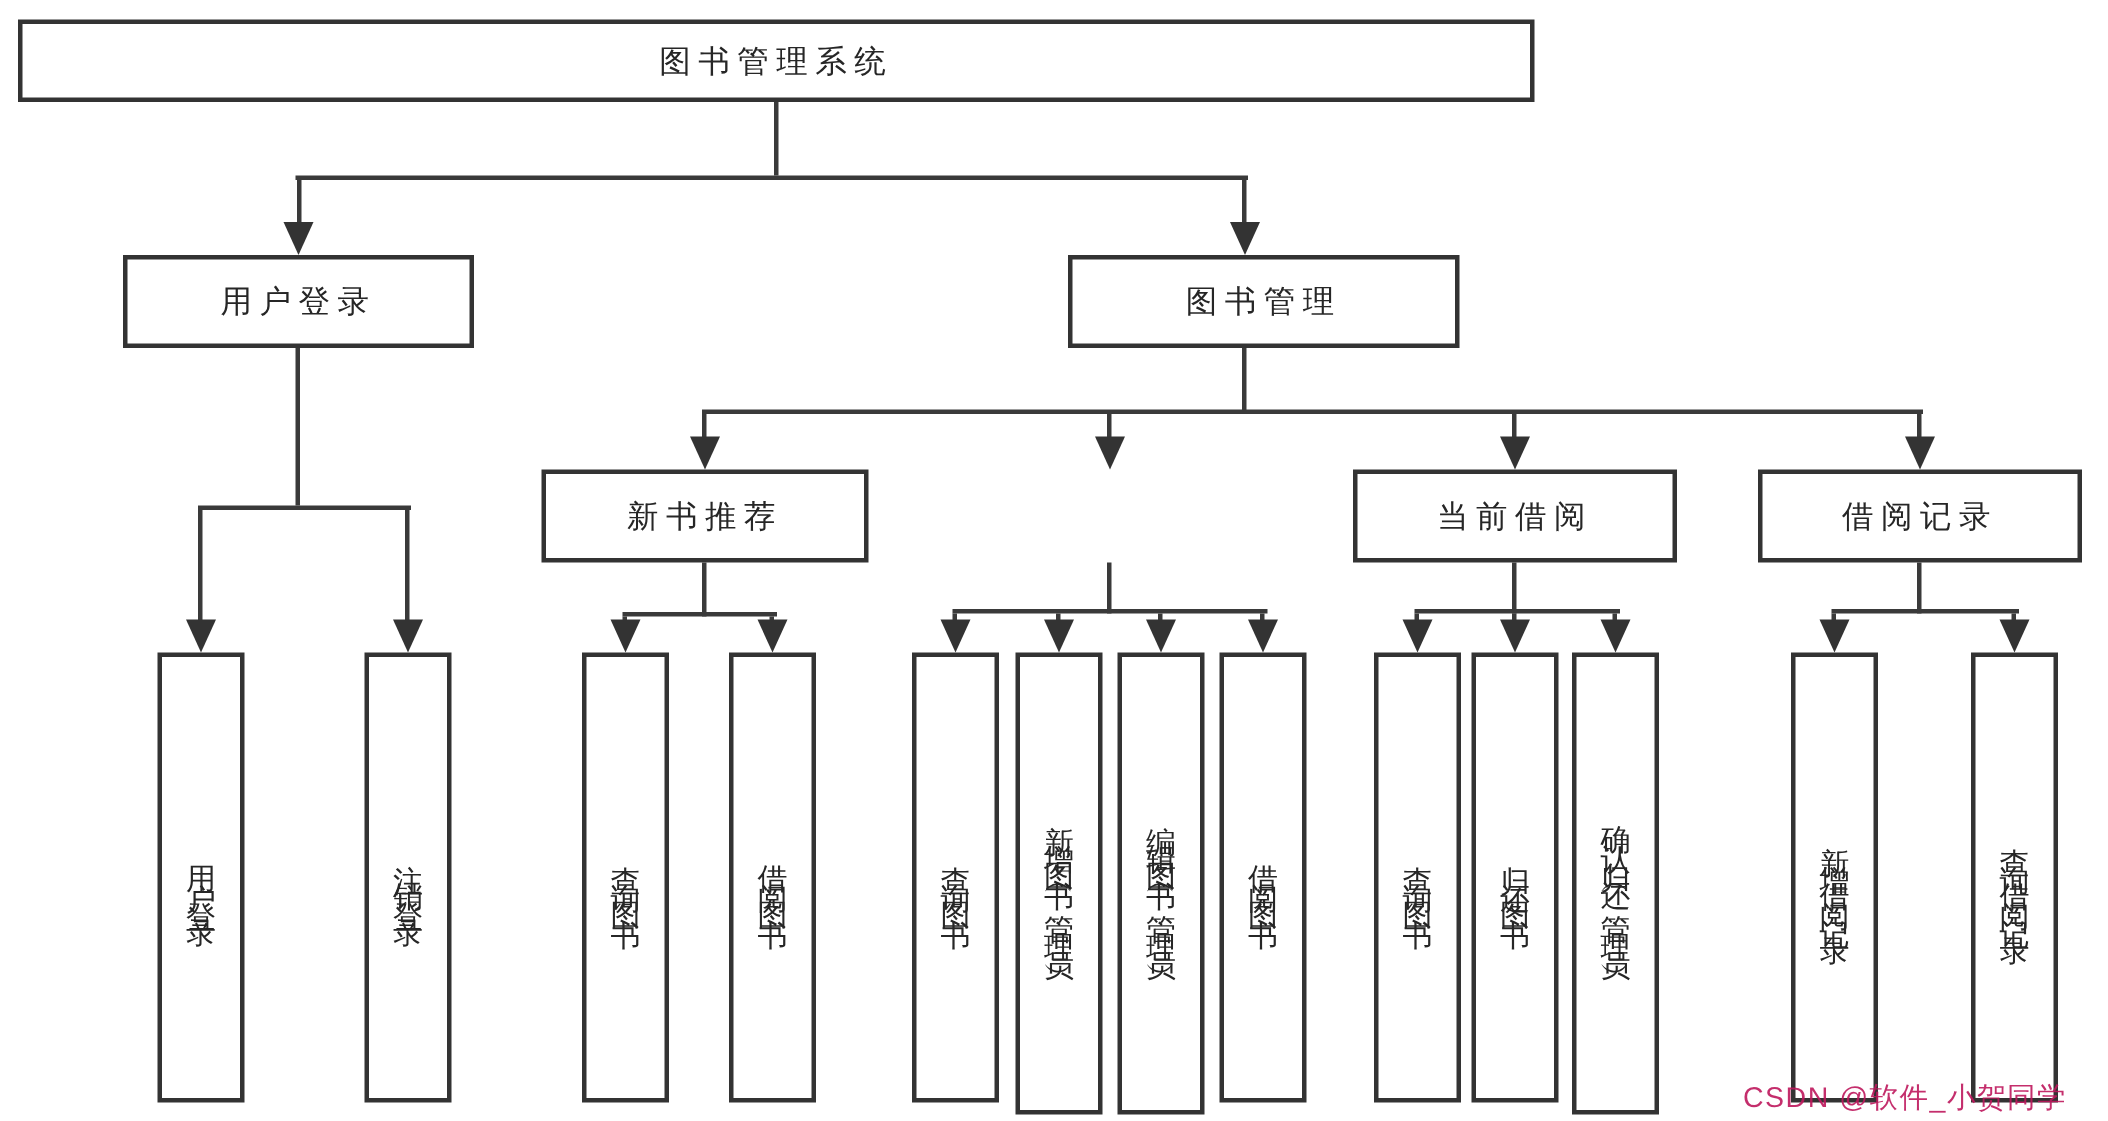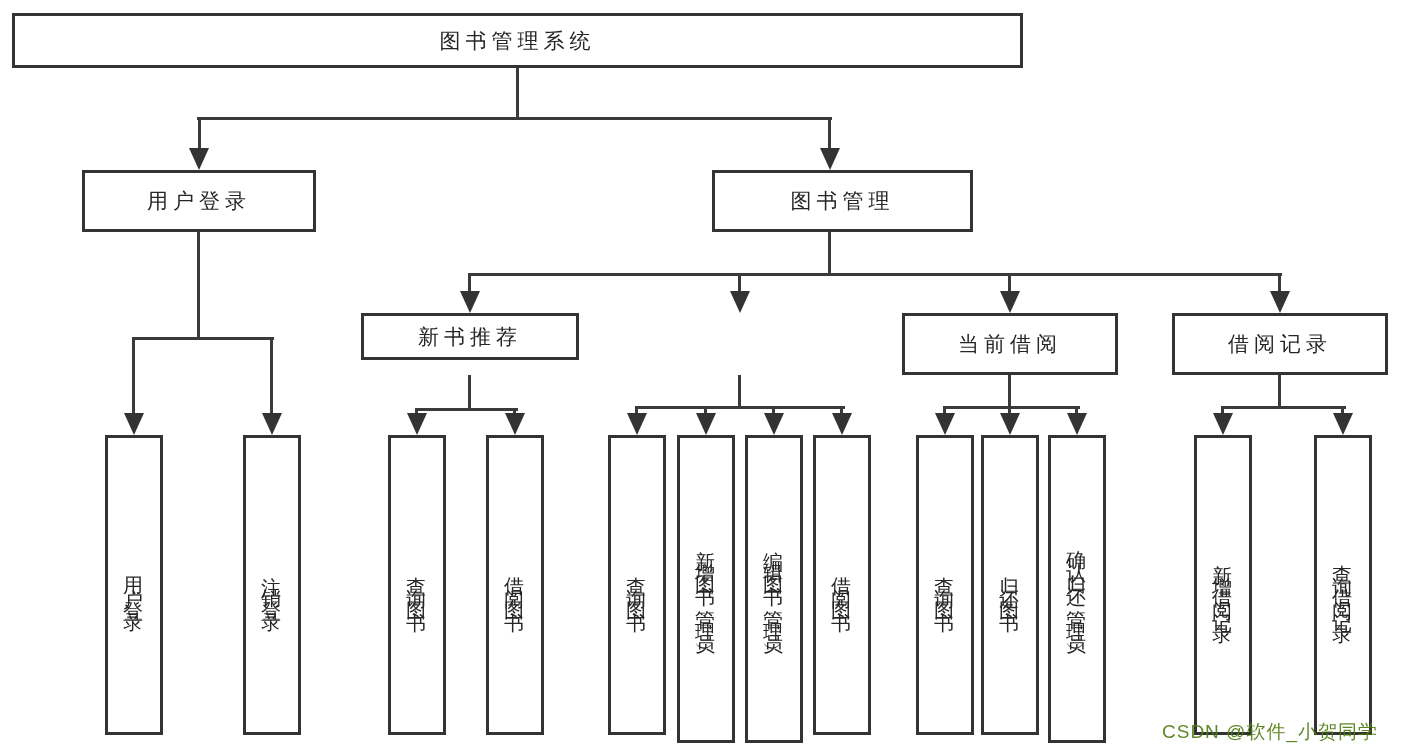--- a/index.html
+++ b/index.html
@@ -20,34 +20,34 @@
   }
   .vline { position:absolute; width:3px; background:#3a3a3a; }
   .hline { position:absolute; height:3px; background:#3a3a3a; }
   .arrow {
     position:absolute; width:0; height:0;
     border-left:10px solid transparent; border-right:10px solid transparent;
     border-top:22px solid #333333;
   }
   .watermark {
     position:absolute; left:1162px; top:719px; font-size:19px;
-    color:#4d7c0f; letter-spacing:1px; white-space:nowrap; opacity:.9;
+    color:#be185d; letter-spacing:1px; white-space:nowrap; opacity:.9;
   }
 </style>
 </head>
 <body>
 
 <div class="canvas">
 
   <div class="hnode" style="left:12px; top:13px; width:1011px; height:55px;">图书管理系统</div>
 
   <div class="hnode" style="left:82px; top:170px; width:234px; height:62px;">用户登录</div>
   <div class="hnode" style="left:712px; top:170px; width:261px; height:62px;">图书管理</div>
 
-  <div class="hnode" style="left:361px; top:313px; width:218px; height:47px;">新书推荐</div>
+  <div class="hnode" style="left:361px; top:313px; width:218px; height:62px;">新书推荐</div>
   <div class="hnode" style="left:902px; top:313px; width:216px; height:62px;">当前借阅</div>
   <div class="hnode" style="left:1172px; top:313px; width:216px; height:62px;">借阅记录</div>
 
   <div class="vnode" style="left:105px; top:435px; width:58px; height:300px;">用户登录</div>
   <div class="vnode" style="left:243px; top:435px; width:58px; height:300px;">注销登录</div>
 
   <div class="vnode" style="left:388px; top:435px; width:58px; height:300px;">查询图书</div>
   <div class="vnode" style="left:486px; top:435px; width:58px; height:300px;">借阅图书</div>
 
   <div class="vnode" style="left:608px; top:435px; width:58px; height:300px;">查询图书</div>

